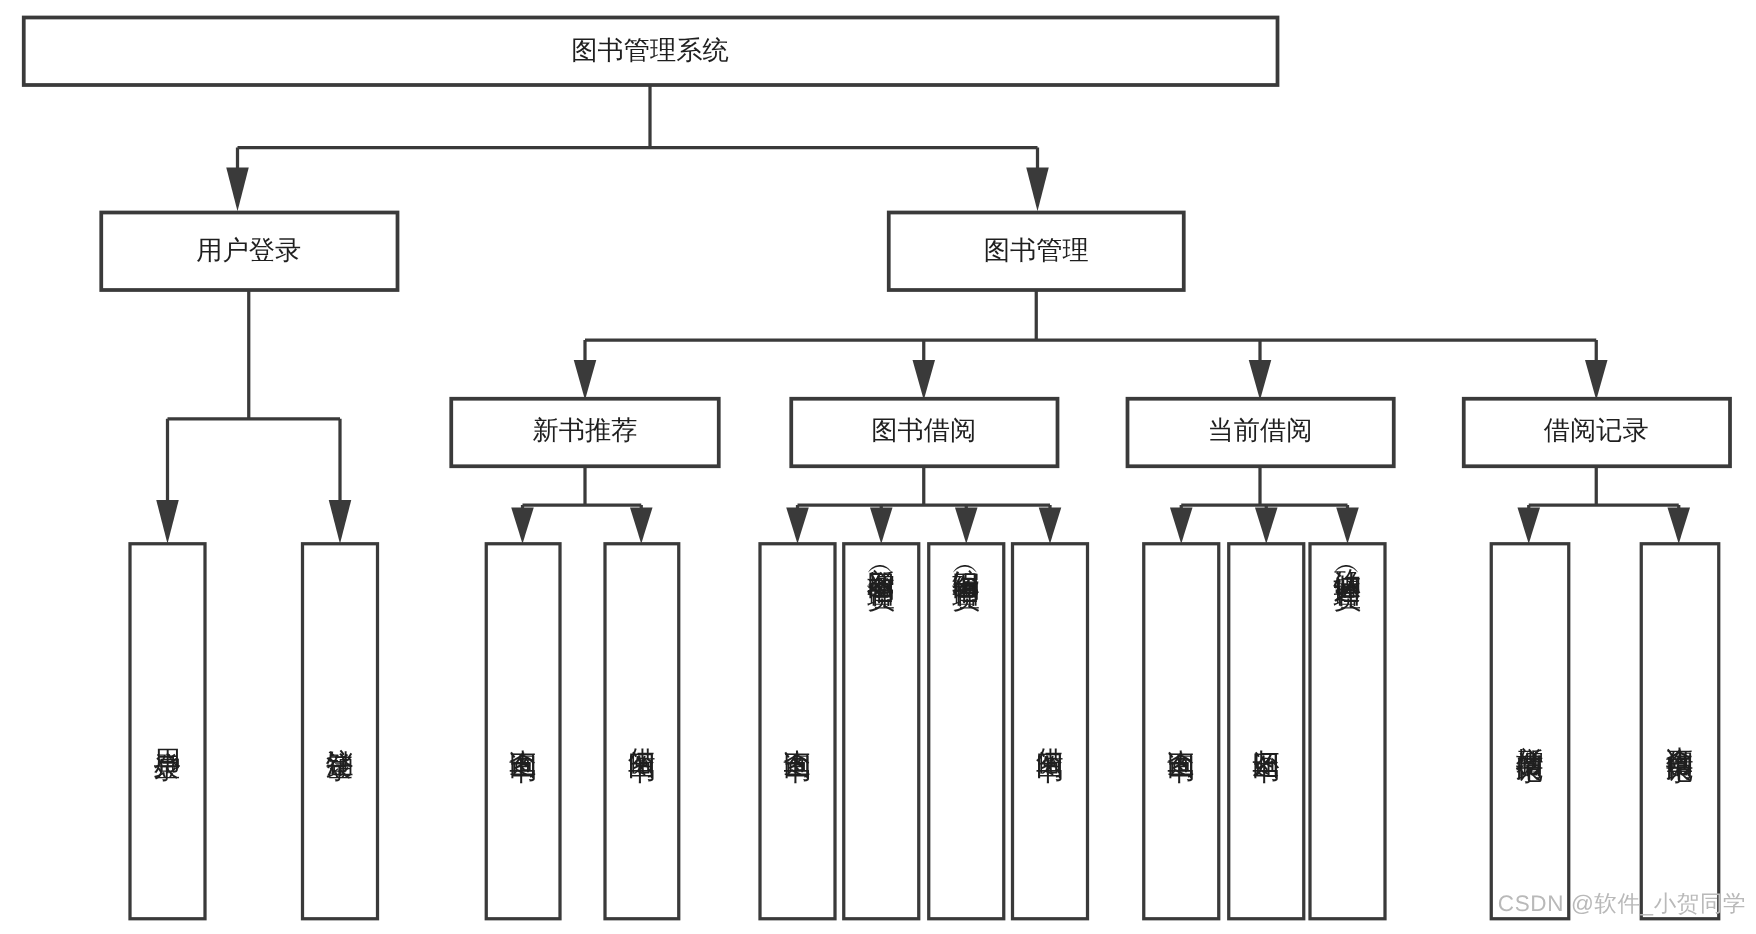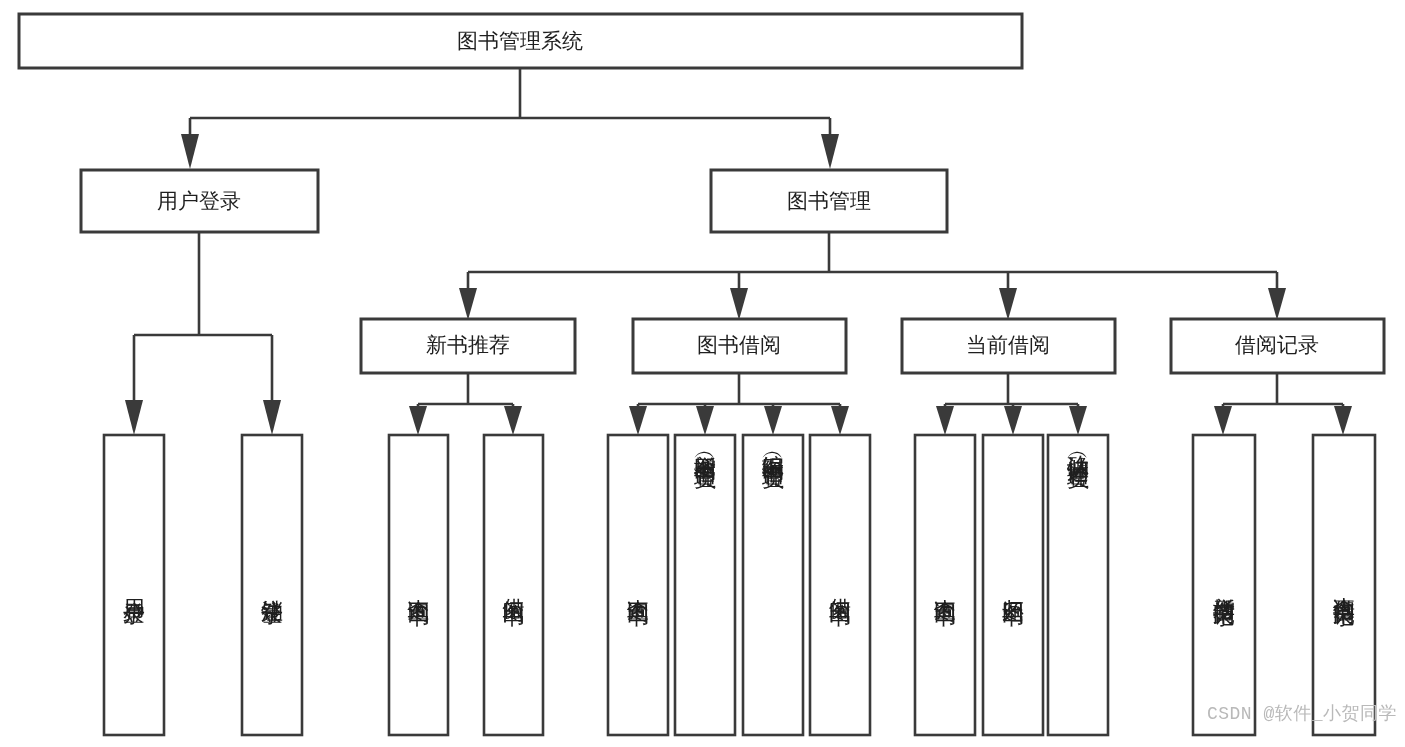--- a/index.html
+++ b/index.html
@@ -74,22 +74,22 @@
     font-family: "Liberation Sans", "DejaVu Sans", sans-serif;
     font-size: 22px;
     line-height: 1.08;
     letter-spacing: 2px;
     color: #1f1f1f;
     white-space: nowrap;
   }
   .watermark {
     position: absolute;
     right: 8px;
-    bottom: 22px;
-    font-family: Liberation Mono, monospace;
+    bottom: 12px;
+    font-family: Liberation Sans, sans-serif;
     font-size: 18px;
     color: #b9b9b9;
     letter-spacing: 0.5px;
     white-space: nowrap;
   }
 </style>
 </head>
 <body>
 
 <div id="diagram-root">

